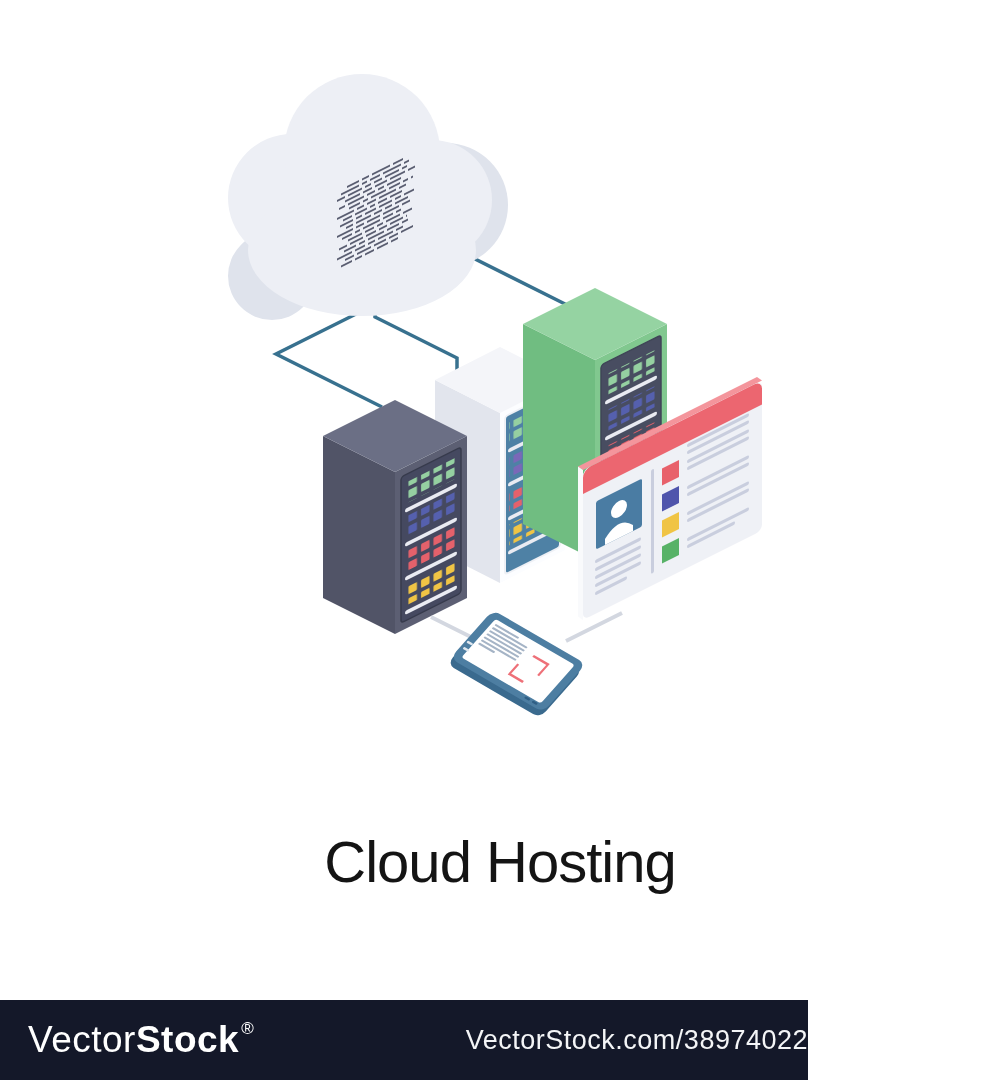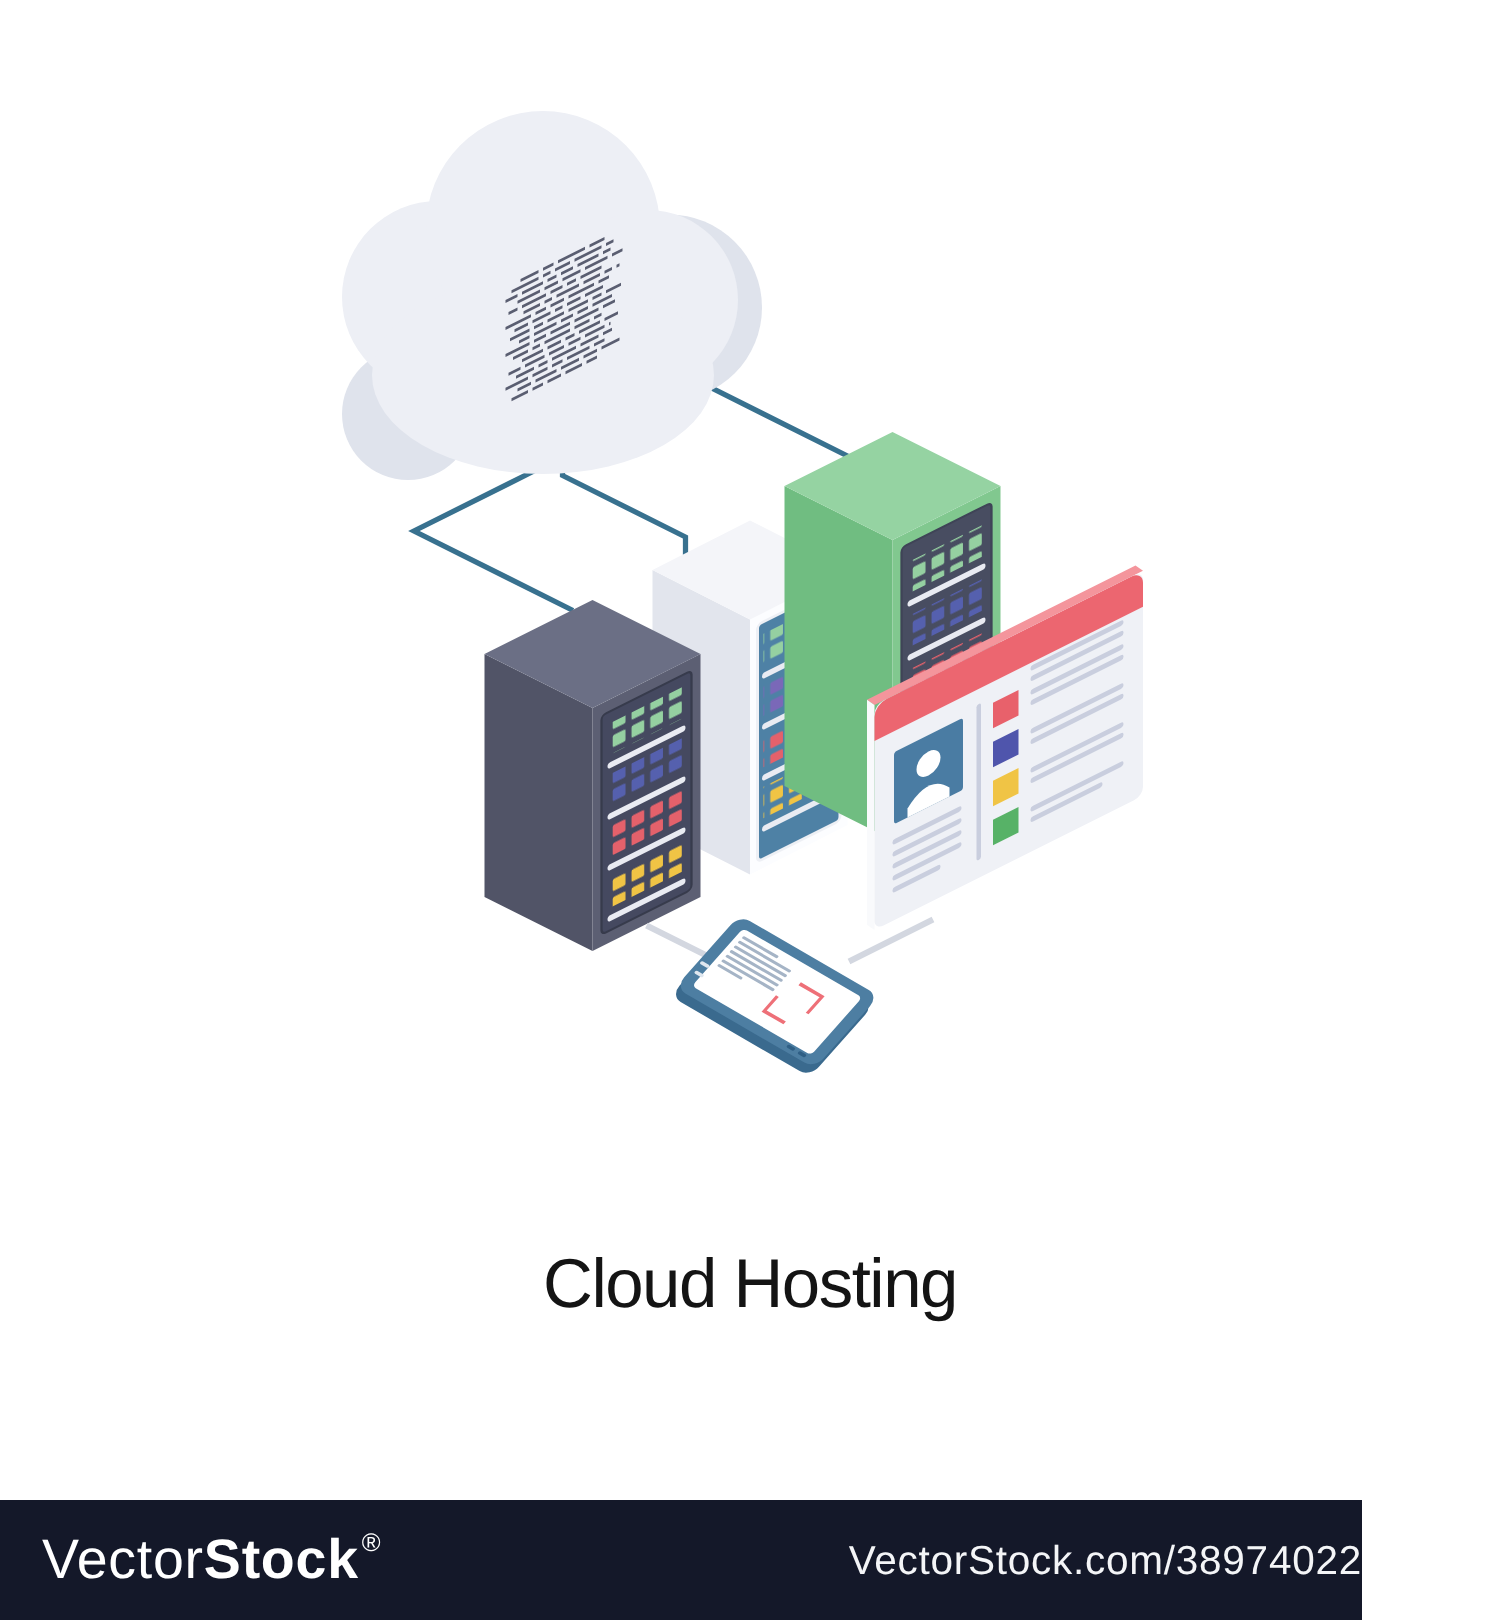--- a/index.html
+++ b/index.html
@@ -1,21 +1,21 @@
 <!DOCTYPE html>
 <html style="--bar_bg: #141829; --line_blue: #38718f; --connector_gray: #d3d7e0; --cloud_main: #edeff5; --cloud_dark: #dfe3ec; --code_line: #5a5e71; --dark_top: #6b6f85; --dark_left: #515467; --dark_right: #5c5f73; --dark_panel: #454960; --white_top: #f4f5f9; --white_left: #e2e5ed; --white_right: #fcfdff; --white_panel: #4e81a5; --green_top: #95d3a2; --green_left: #70bd81; --green_right: #81c88f; --green_panel: #484d61; --chip_green: #95d0a1; --chip_blue: #5560ae; --chip_purple: #7a68b8; --chip_red: #e4616b; --chip_yellow: #f0c445; --sep_white: #e9ebf2; --card_bar: #ec6670; --card_bar_top: #f4959c; --card_face: #eff1f6; --card_side: #f9fafc; --card_line: #c9cede; --avatar_bg: #4a7ca3; --sq_red: #e8616b; --sq_blue: #4f55ac; --sq_yellow: #f0c445; --sq_green: #57b267; --tablet_frame: #4d7ea2; --tablet_side: #3a6a8e; --screen_line: #a5b4c6; --bracket: #ee7078;"><head>
 <meta charset="utf-8">
 <style>
   html,body{margin:0;padding:0;background:#ffffff;}
   .canvas{position:relative;width:1000px;height:1080px;background:#fff;overflow:hidden;
           font-family:"Liberation Sans",sans-serif;}
   svg{position:absolute;left:0;top:0;}
   .title{position:absolute;left:0;top:828px;width:1000px;text-align:center;
-         font-size:46px;font-weight:400;color:#141414;letter-spacing:-1px;}
-  .bottombar{position:absolute;left:0;top:1000px;width:908px;height:80px;
+         font-size:58px;font-weight:400;color:#141414;letter-spacing:-1px;}
+  .bottombar{position:absolute;left:0;top:1000px;width:808px;height:80px;
              background:var(--bar_bg);display:flex;align-items:center;justify-content:space-between;}
   .wm-left{margin-left:28px;color:#fff;font-size:37px;font-weight:300;letter-spacing:.5px;}
   .wm-left b{font-weight:700;}
   .wm-left sup{font-size:17px;font-weight:400;vertical-align:18px;margin-left:2px;}
   .wm-right{color:#f4f5f7;font-size:27px;font-weight:400;letter-spacing:.5px;}
 </style>
 </head>
 <body>
 
 <div class="canvas">

